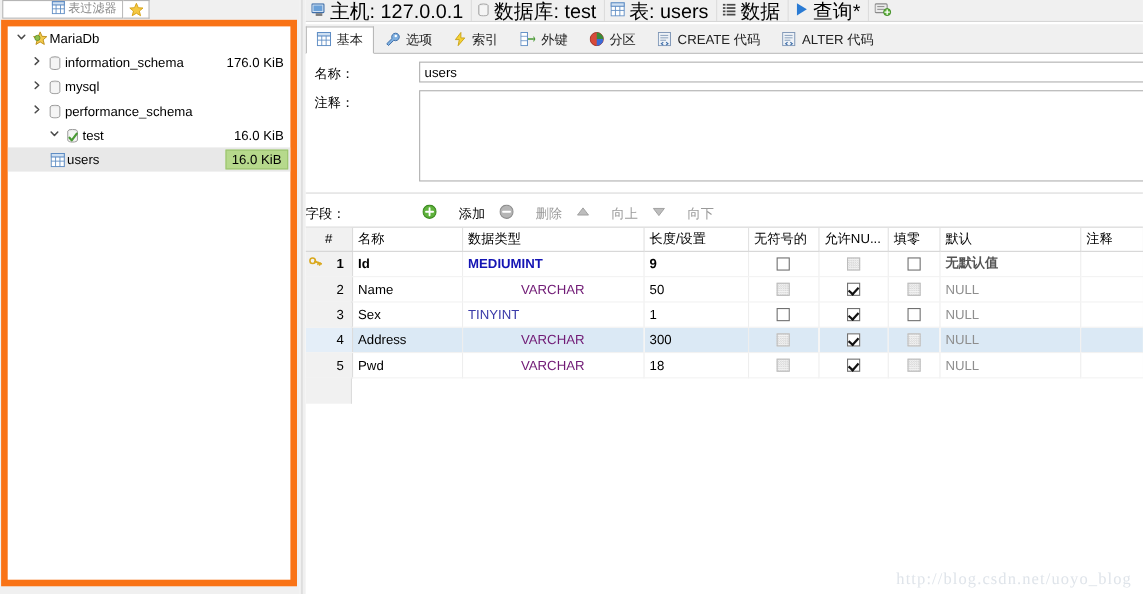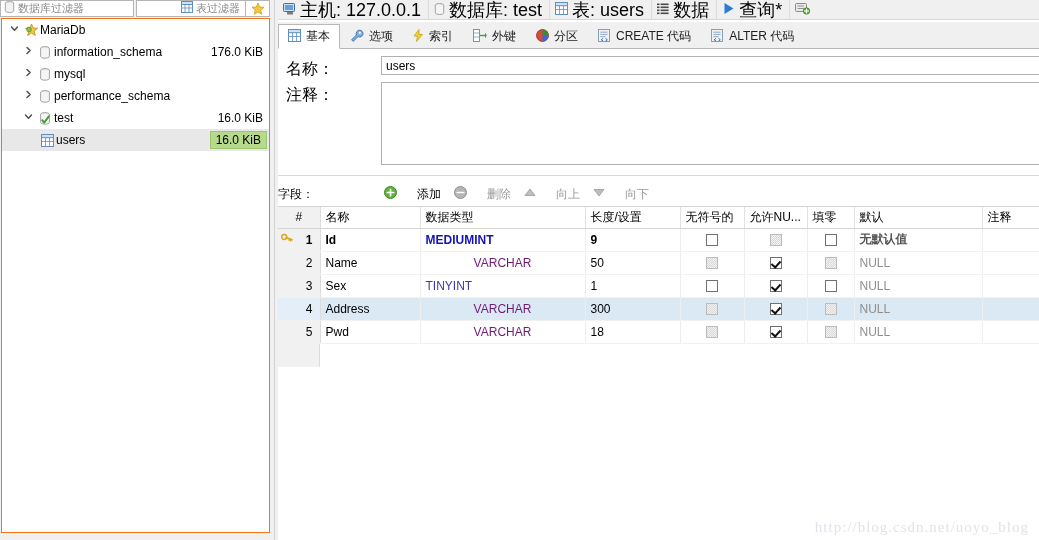--- a/index.html
+++ b/index.html
@@ -44,21 +44,21 @@
   }
   .star-cell {
     width: 24px; display: flex; align-items: center; justify-content: center;
     background: #fff; border: 1px solid #b5b5b5; border-left: none;
     height: 17px;
   }
   #tree {
     position: absolute; left: 1px; top: 18px;
     width: 269px; height: 515px;
     background: #ffffff;
-    border: 1px solid #f97316;
+    border: 6px solid #f97316;
     overflow: hidden;
   }
   .tree-row {
     position: relative;
     height: 22px;
     display: flex; align-items: center;
     font-size: 12px;
     white-space: nowrap;
   }
   .tree-row.selected { background: #e8e8e8; }
@@ -138,21 +138,21 @@
     height: 25px;
   }
 
   
   #formarea {
     position: absolute; left: 0; top: 49px; width: 761px; height: 125px;
     background: #ffffff;
   }
   .form-row { position: absolute; display: flex; }
   .form-label {
-    font-size: 16px; color: #000; white-space: nowrap;
+    font-size: 12px; color: #000; white-space: nowrap;
   }
   .txt-input {
     border: 1px solid #b0b0b0;
     background: #ffffff;
     font-size: 12px;
     padding: 2px 4px;
     font-family: "Liberation Sans", "DejaVu Sans", sans-serif;
     color: #000;
   }
   .txt-area {
@@ -285,29 +285,20 @@
   .sv { display: block; }
 </style>
 </head>
 <body>
 
 <div id="app">
 
   <div id="sidebar">
 
     <div class="filterbar">
-      <div class="filter-box db">
-        <span class="sv">
-          <svg width="11" height="12" viewBox="0 0 11 12">
-              <ellipse cx="5.5" cy="2.2" rx="4.2" ry="1.7" fill="#e9e9e9" stroke="#9a9a9a" stroke-width="0.9"></ellipse>
-              <path d="M1.3 2.2v7.6c0 .95 1.88 1.7 4.2 1.7s4.2-.75 4.2-1.7V2.2" fill="#f2f2f2" stroke="#9a9a9a" stroke-width="0.9"></path>
-            </svg>
-        </span>
-        <span class="filter-ph">数据库过滤器</span>
-      </div>
       <div class="filter-box tbl">
         <span class="sv">
           <svg width="12" height="12" viewBox="0 0 12 12">
               <rect x="0.5" y="0.5" width="11" height="11" fill="#fff" stroke="#5f8dc4" stroke-width="1"></rect>
               <rect x="0.5" y="0.5" width="11" height="3" fill="#cfe0f2" stroke="#5f8dc4" stroke-width="1"></rect>
               <line x1="4" y1="3.5" x2="4" y2="11.5" stroke="#5f8dc4" stroke-width="0.8"></line>
               <line x1="8" y1="3.5" x2="8" y2="11.5" stroke="#5f8dc4" stroke-width="0.8"></line>
               <line x1="0.5" y1="7" x2="11.5" y2="7" stroke="#5f8dc4" stroke-width="0.8"></line>
             </svg>
         </span>
@@ -379,21 +370,21 @@
         <span class="tree-ico">
           <svg width="12" height="13" viewBox="0 0 12 13">
               <ellipse cx="6" cy="2.4" rx="4.4" ry="1.8" fill="#ececec" stroke="#9a9a9a" stroke-width="0.9"></ellipse>
               <path d="M1.6 2.4v8c0 1 1.97 1.8 4.4 1.8s4.4-.8 4.4-1.8v-8" fill="#f5f5f5" stroke="#9a9a9a" stroke-width="0.9"></path>
             </svg>
         </span>
         <span class="tree-label">performance_schema</span>
         <span class="tree-size"></span>
       </div>
 
-      <div class="tree-row" style="padding-left:18px;">
+      <div class="tree-row" style="padding-left:34px;">
         <span class="twisty">
           <svg width="9" height="9" viewBox="0 0 9 9">
               <path d="M1.5 3 L4.5 6.2 L7.5 3" fill="none" stroke="#4a4a4a" stroke-width="1.4" stroke-linecap="round" stroke-linejoin="round"></path>
             </svg>
         </span>
         <span class="tree-ico">
           <svg width="13" height="13" viewBox="0 0 13 13">
               <ellipse cx="6" cy="2.4" rx="4.4" ry="1.8" fill="#ececec" stroke="#9a9a9a" stroke-width="0.9"></ellipse>
               <path d="M1.6 2.4v8c0 1 1.97 1.8 4.4 1.8s4.4-.8 4.4-1.8v-8" fill="#f5f5f5" stroke="#9a9a9a" stroke-width="0.9"></path>
               <path d="M3.2 8.2 L5.2 10.6 L9.8 4.4" fill="none" stroke="#4a9a35" stroke-width="2" stroke-linecap="round" stroke-linejoin="round"></path>

